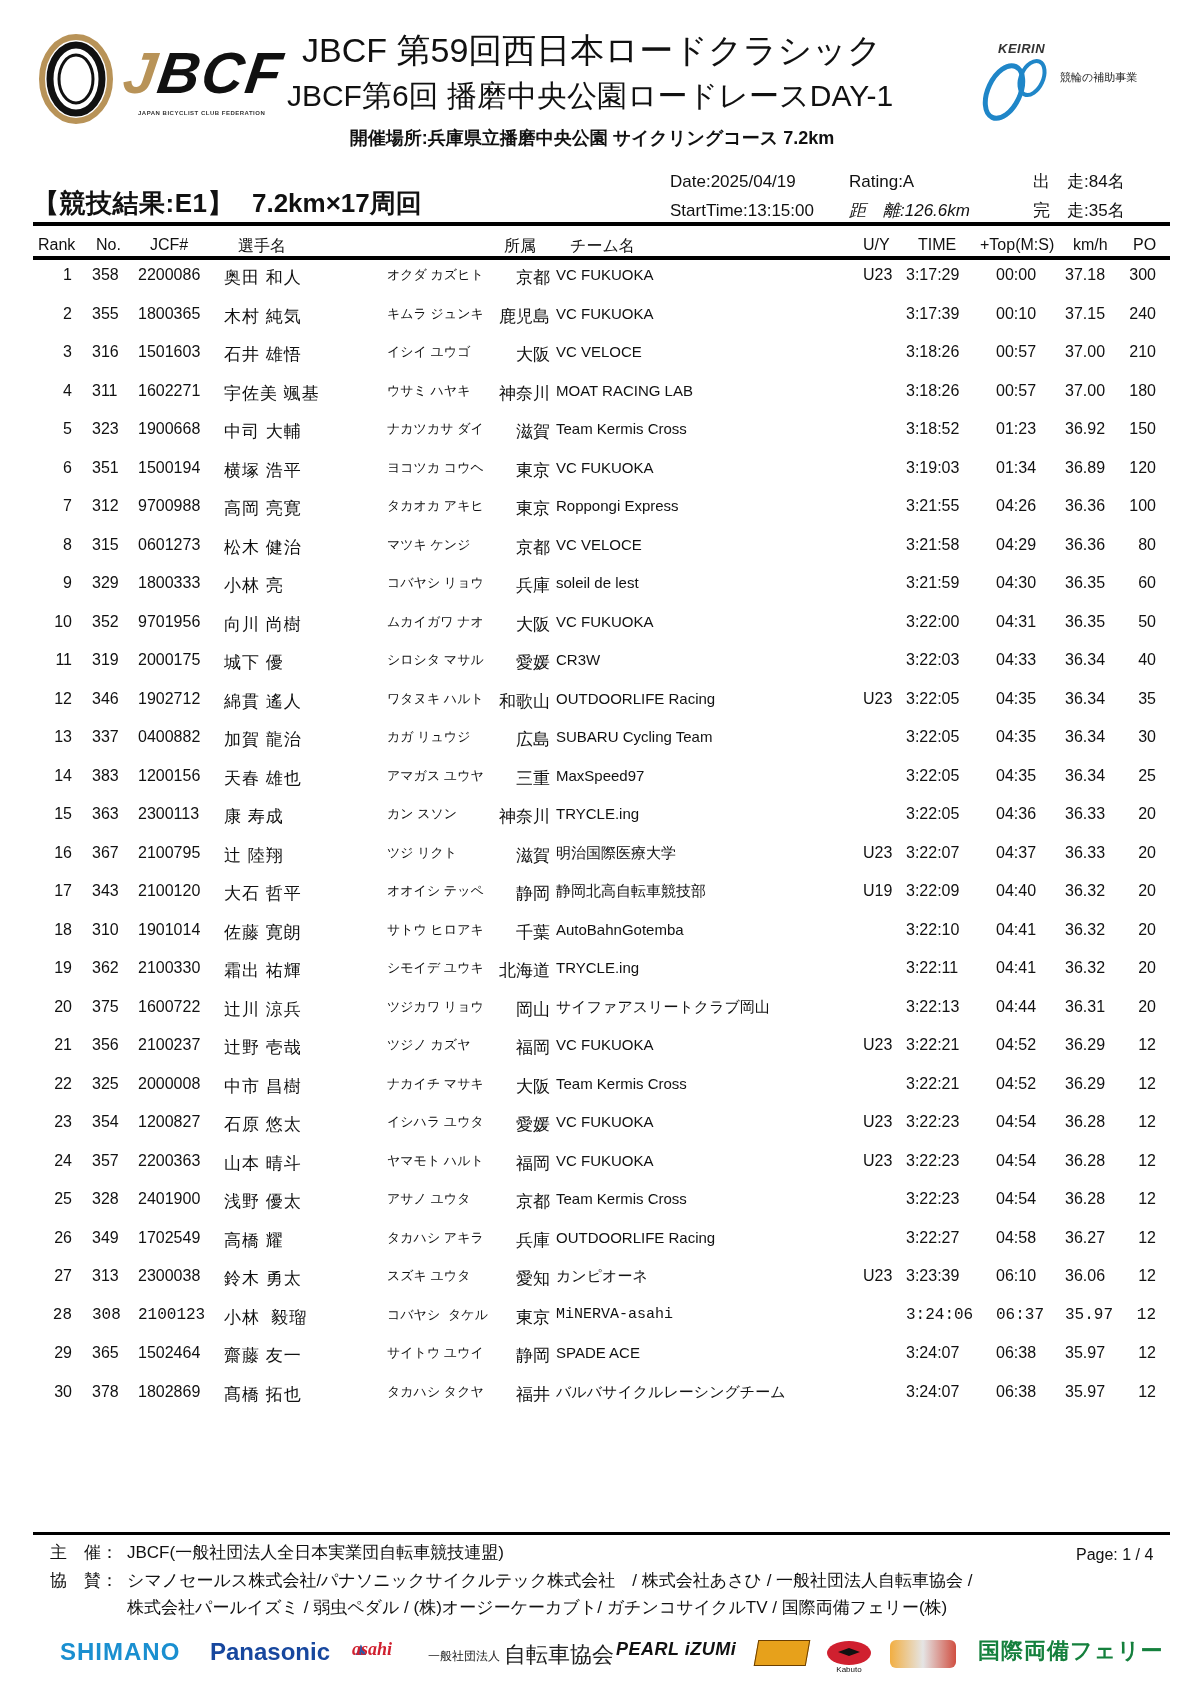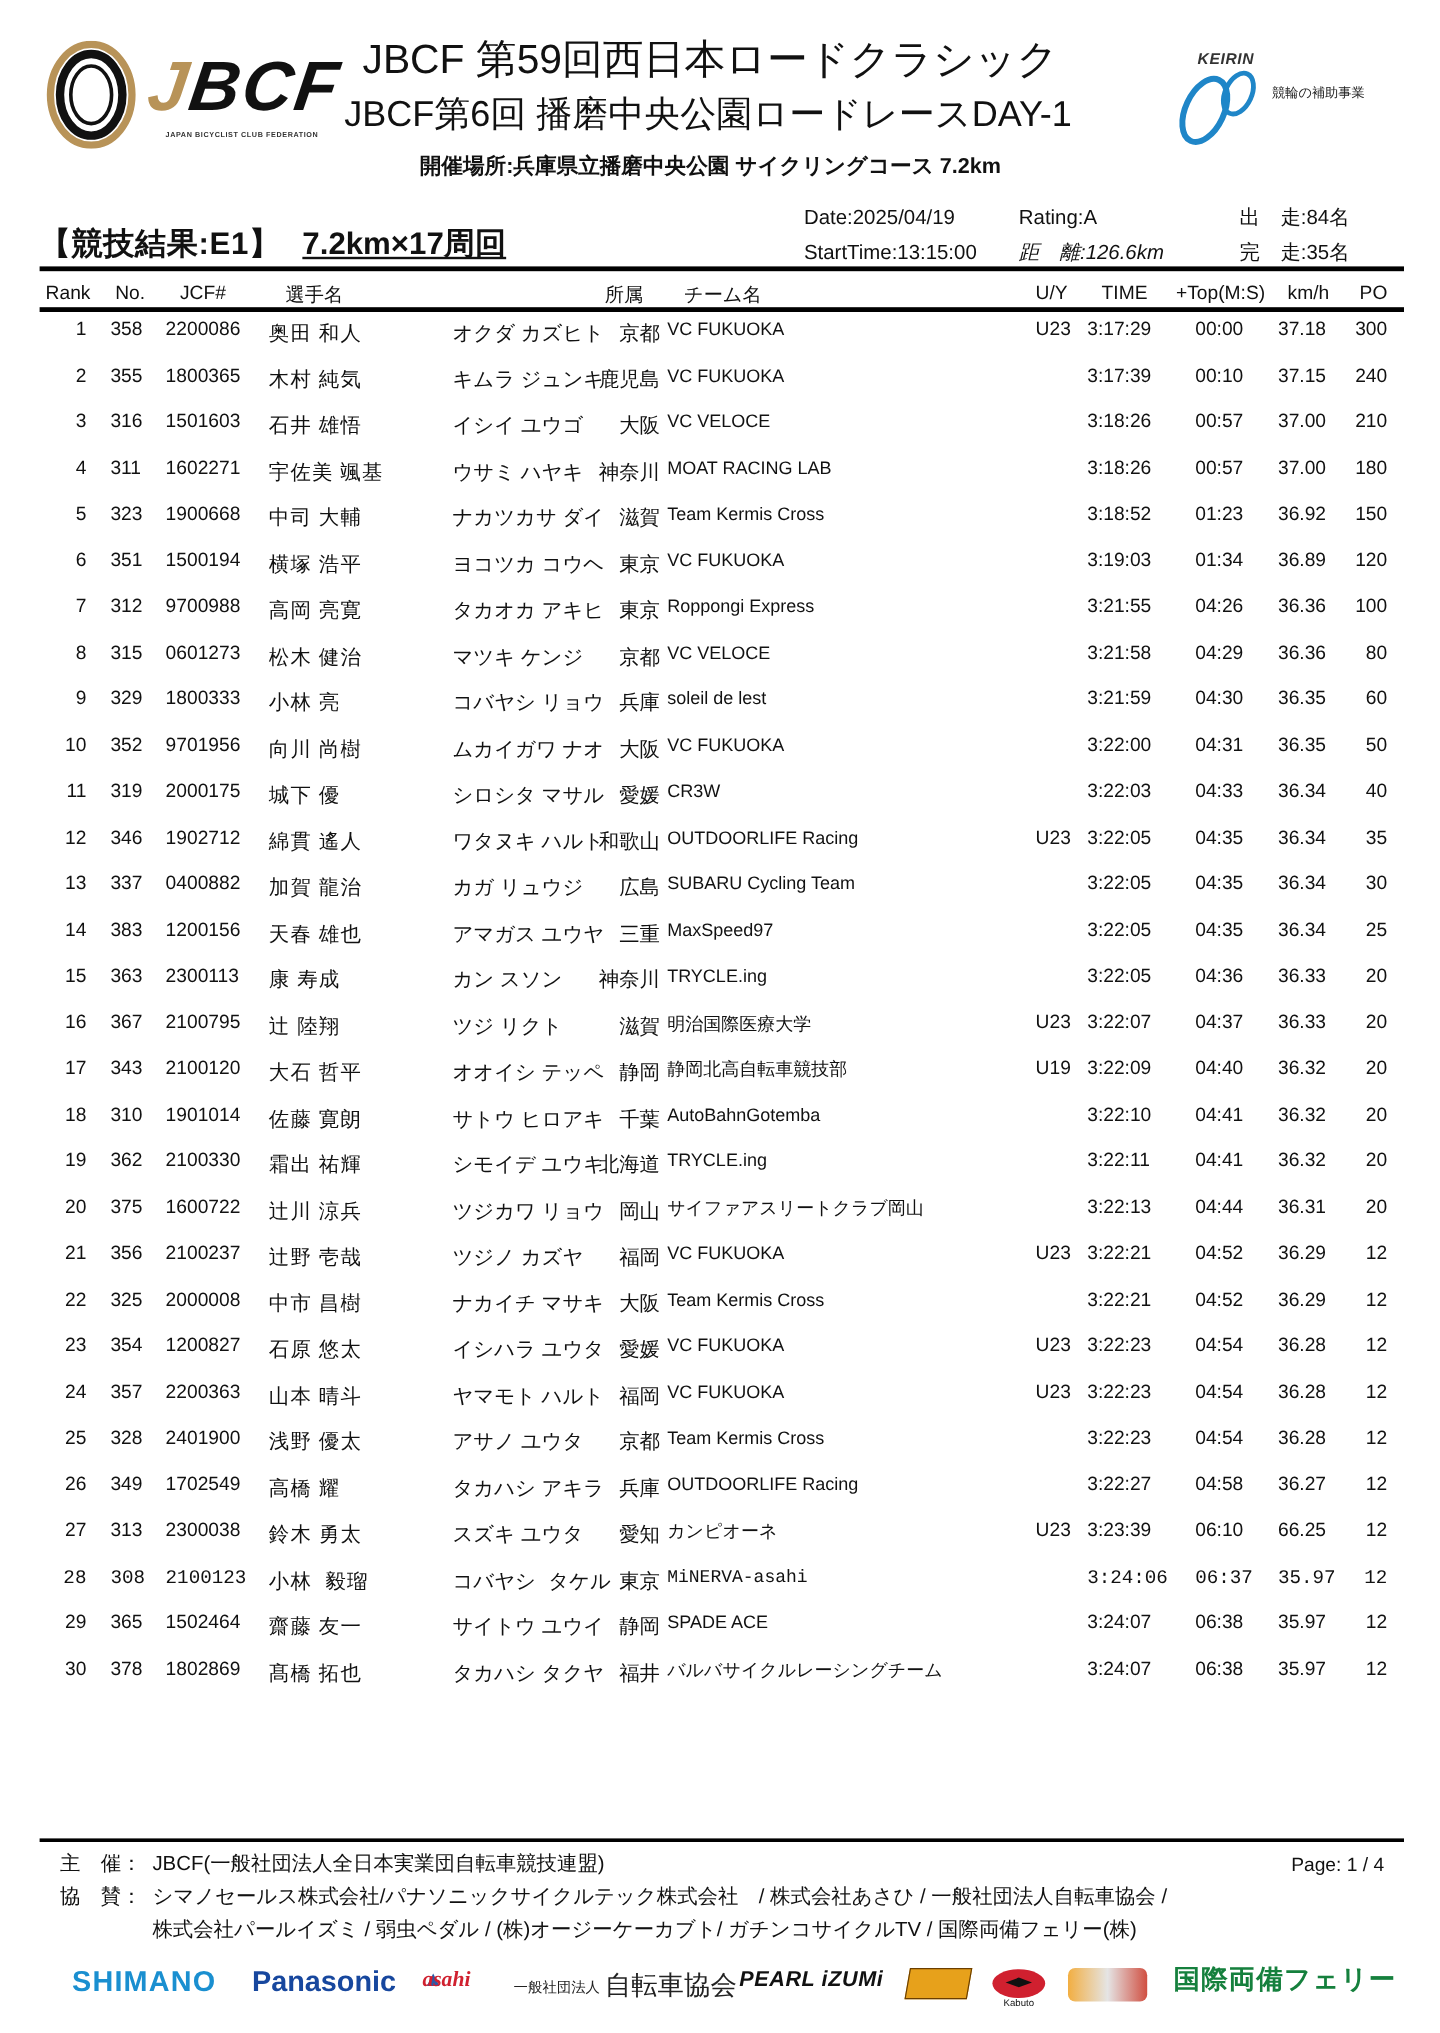--- a/index.html
+++ b/index.html
@@ -21,21 +21,21 @@
   .title2 span { display: inline-block; transform: translateX(-10px); }
   .venue { left: 0; width: 1200px; top: 126px; text-align: center; font-size: 18px; font-weight: 700; line-height: 24px; }
   .venue span { display: inline-block; transform: translateX(-8px); }
 
   .keirin { left: 978px; top: 42px; width: 190px; height: 80px; }
   .keirin .kw { position: absolute; left: 20px; top: 0; font: italic 900 13px/1 "Liberation Sans", sans-serif; color: #333; letter-spacing: 0.5px; }
   .keirin svg { position: absolute; left: 0; top: 12px; }
   .keirin .ks { position: absolute; left: 82px; top: 28px; font-size: 11px; color: #222; white-space: nowrap; }
 
   .race-label { left: 33px; top: 188px; font-size: 26px; font-weight: 700; line-height: 30px; letter-spacing: 0.5px; }
-  .race-label .dist { font-weight: 700; margin-left: 18px; letter-spacing: 0; text-decoration: underline; }
+  .race-label .dist { font-weight: 700; margin-left: 18px; letter-spacing: 0; }
 
   .meta { font-size: 17px; line-height: 20px; white-space: nowrap; }
   .m-date  { left: 670px; top: 172px; }
   .m-start { left: 670px; top: 201px; }
   .m-rating{ left: 849px; top: 172px; }
   .m-dist  { left: 849px; top: 201px; font-style: italic; }
   .m-starters { left: 1033px; top: 172px; }
   .m-finishers{ left: 1033px; top: 201px; }
 
   .rule-top { left: 33px; top: 222px; width: 1137px; height: 4px; background: #000; }
@@ -46,21 +46,21 @@
   .rule-head { left: 33px; top: 256px; width: 1137px; height: 4px; background: #000; }
 
   
   .rows { left: 0; top: 260px; width: 1200px; }
   .row { position: absolute; left: 0; width: 1200px; height: 41.6px; font-size: 16px; }
   .row span { position: absolute; top: 6px; white-space: nowrap; }
   .c-rank { left: 44px; width: 28px; text-align: right; }
   .c-no   { left: 92px; }
   .c-jcf  { left: 138px; }
   .c-name { left: 224px; font-size: 17px; letter-spacing: 1px; }
-  .c-kana { left: 377px; font-size: 17px; }
+  .c-kana { left: 387px; font-size: 13px; }
   .c-pref { left: 480px; width: 70px; text-align: right; font-size: 17px; }
   .c-team { left: 556px; font-size: 15px; }
   .c-uy   { left: 863px; }
   .c-time { left: 906px; }
   .c-top  { left: 996px; }
   .c-kmh  { left: 1065px; }
   .c-po   { left: 1122px; width: 34px; text-align: right; }
 
   .rule-bottom { left: 33px; top: 1532px; width: 1137px; height: 3px; background: #000; }
 
@@ -510,21 +510,21 @@
       <span class="c-rank">27</span>
       <span class="c-no">313</span>
       <span class="c-jcf">2300038</span>
       <span class="c-name">鈴木 勇太</span>
       <span class="c-kana">スズキ ユウタ</span>
       <span class="c-pref">愛知</span>
       <span class="c-team">カンピオーネ</span>
       <span class="c-uy">U23</span>
       <span class="c-time">3:23:39</span>
       <span class="c-top">06:10</span>
-      <span class="c-kmh">66.25</span>
+      <span class="c-kmh">36.06</span>
       <span class="c-po">12</span>
     </div>
     <div class="row" style="top: 1039.5px; font-family: Liberation Mono, monospace;">
       <span class="c-rank">28</span>
       <span class="c-no">308</span>
       <span class="c-jcf">2100123</span>
       <span class="c-name">小林 毅瑠</span>
       <span class="c-kana">コバヤシ タケル</span>
       <span class="c-pref">東京</span>
       <span class="c-team">MiNERVA-asahi</span>

